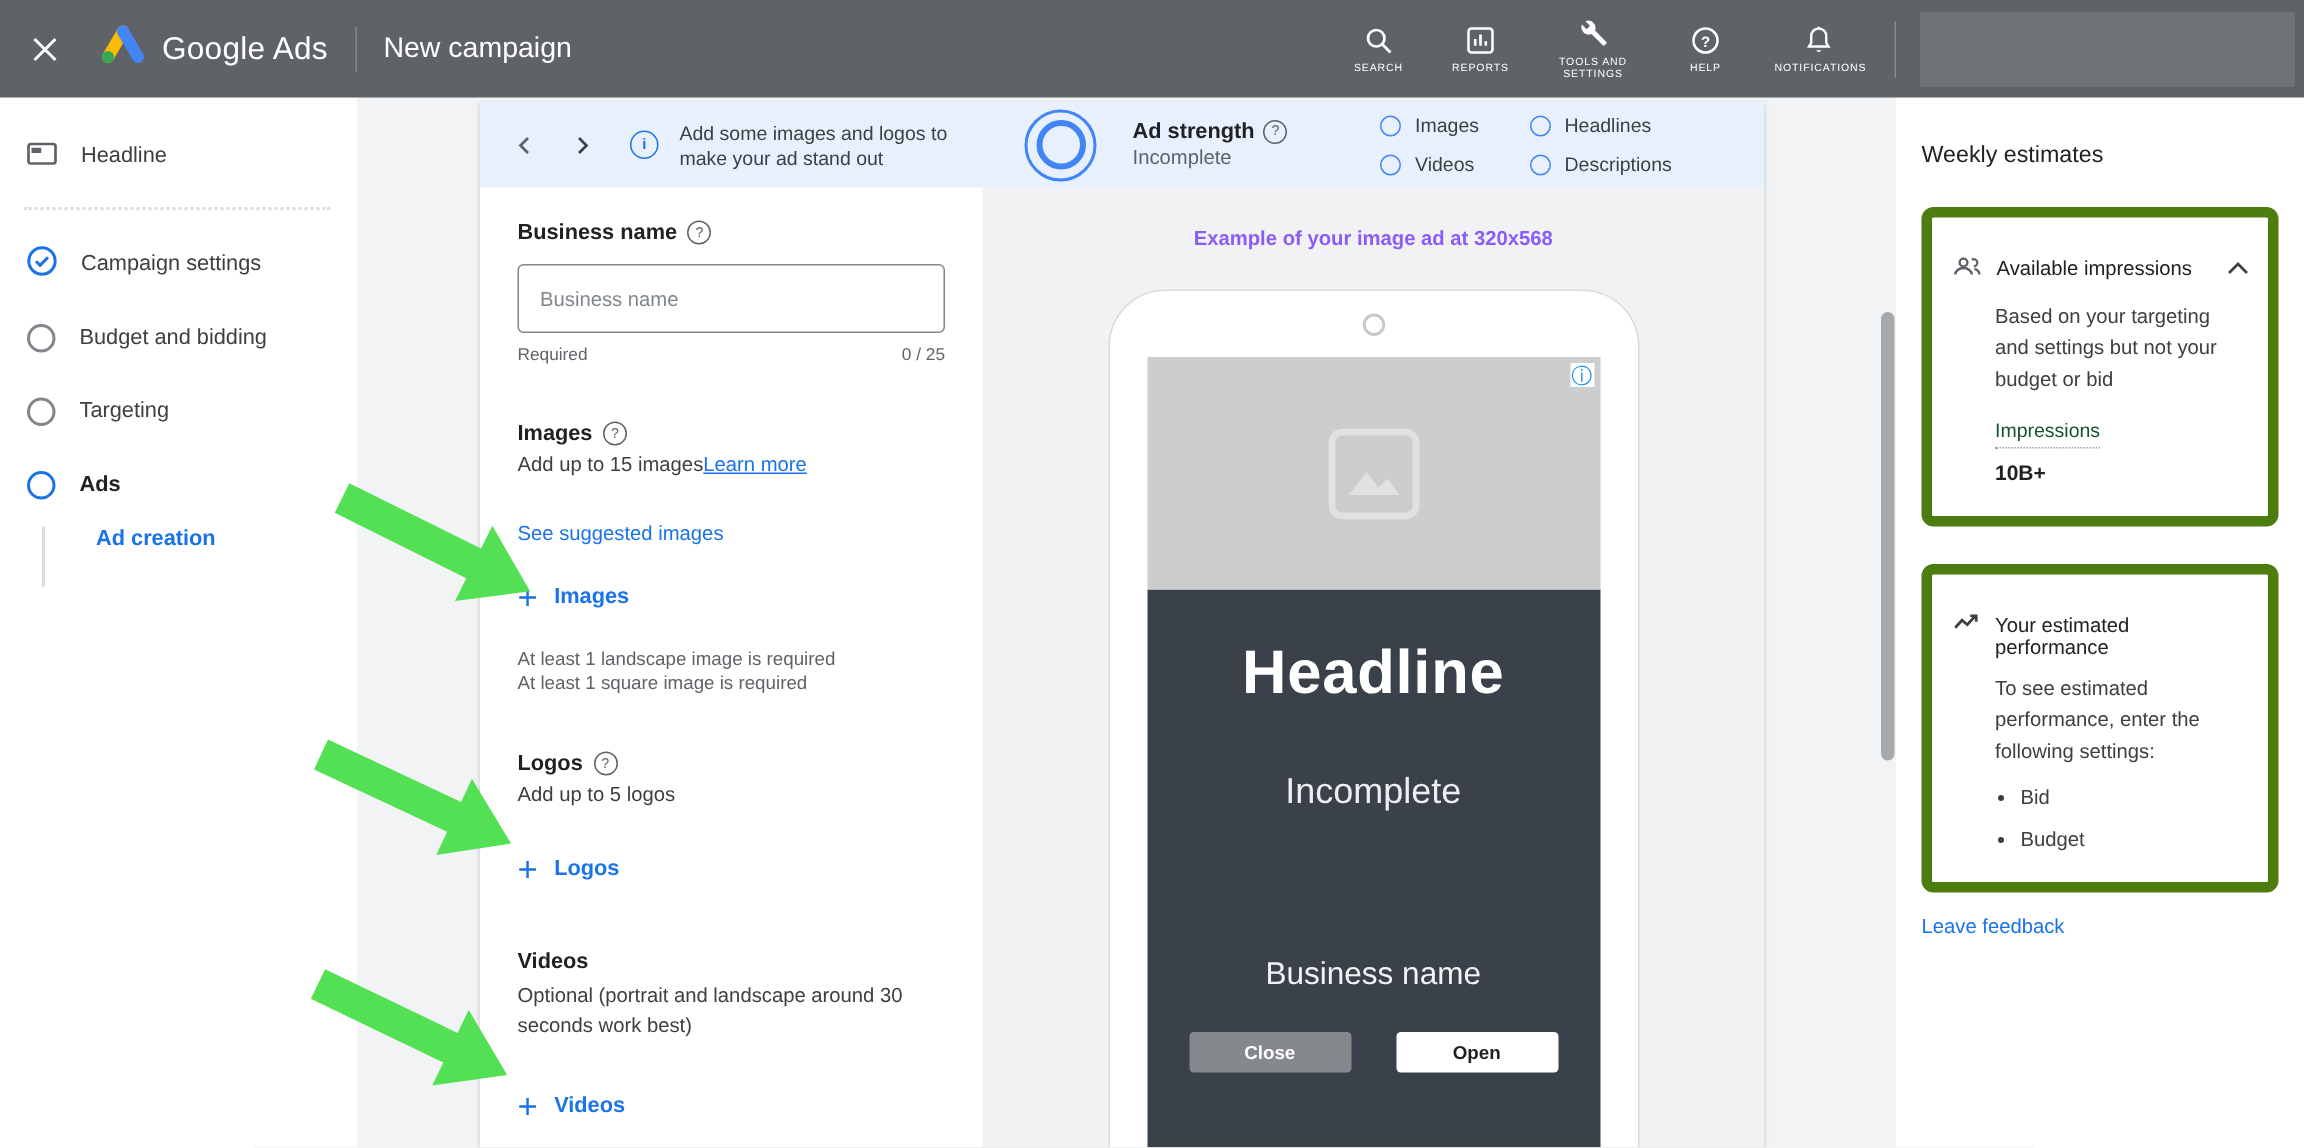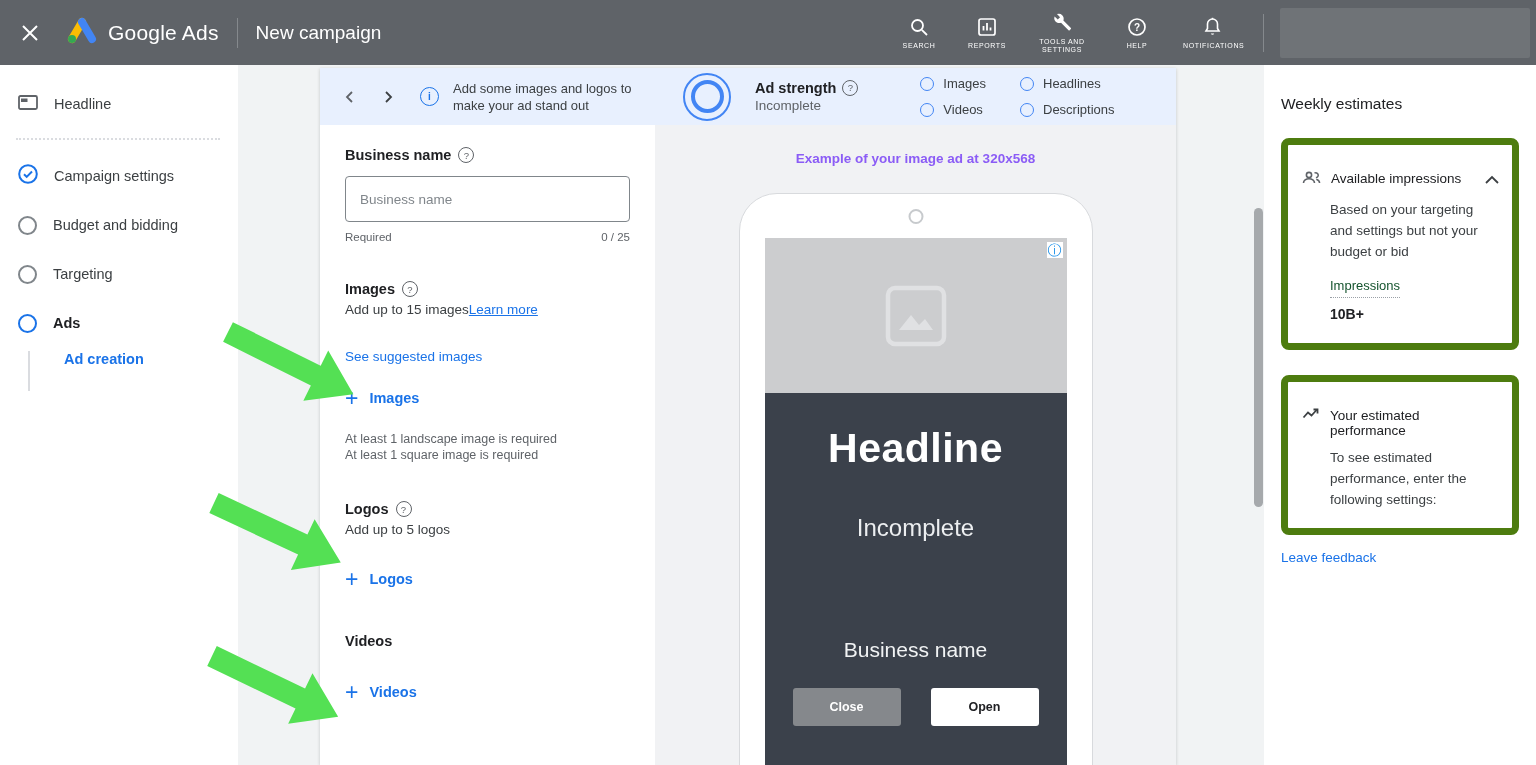--- a/index.html
+++ b/index.html
@@ -69,21 +69,21 @@
   .phone{width:354px;margin:27px auto 0;height:620px;background:#fff;border:1px solid #d8dadd;border-radius:38px 38px 0 0;box-sizing:border-box;position:relative;}
   .cam{width:15px;height:15px;border-radius:50%;border:2px solid #c7cacd;box-sizing:border-box;position:absolute;top:15px;left:50%;transform:translateX(-50%);}
   .screen{position:absolute;left:25px;right:25px;top:44px;height:640px;display:flex;flex-direction:column;}
   .img-area{height:155px;flex:none;background:#cccdcf;position:relative;display:flex;align-items:center;justify-content:center;}
   .adchoices{position:absolute;top:4px;right:4px;width:16px;height:16px;background:#fff;color:#1a8fe8;font-size:14px;line-height:16px;}
   .dark-area{flex:1;background:#3b414b;color:#fff;display:flex;flex-direction:column;align-items:center;}
   .hl{margin-top:32px;font-size:41px;font-weight:bold;letter-spacing:.5px;}
   .desc{margin-top:42px;font-size:24px;font-weight:400;color:#eceef0;}
   .bn{margin-top:96px;font-size:21px;color:#f1f3f4;}
   .btn-row{margin-top:26px;display:flex;gap:30px;}
-  .p-btn{width:108px;height:38px;border-radius:3px;display:flex;align-items:center;justify-content:center;font-size:12.5px;font-weight:bold;cursor:pointer;}
+  .p-btn{width:108px;height:27px;border-radius:3px;display:flex;align-items:center;justify-content:center;font-size:12.5px;font-weight:bold;cursor:pointer;}
   .p-btn.close{background:#85888c;color:#fff;}
   .p-btn.open{background:#fff;color:#202124;}
 
   
   .right-panel{position:absolute;left:1264px;top:65px;right:0;bottom:0;background:#fff;z-index:5;box-sizing:border-box;padding:30px 17px 0;}
   .rp-title{font-size:15.5px;color:#202124;}
   .est-card{border:7px solid #4d7c0f;border-radius:8px;margin-top:25px;box-sizing:border-box;padding:25px 13px 18px 14px;}
   .est-head{display:flex;align-items:flex-start;gap:10px;}
   .est-head .etitle{font-size:13.5px;color:#202124;flex:1;padding-top:1px;}
   .est-body{margin-left:28px;margin-top:9px;font-size:13.5px;color:#3c4043;line-height:21px;padding-right:2px;}
@@ -288,20 +288,21 @@
           </div>
         <div class="subtitle">Add up to 5 logos</div>
         <div class="add-btn" style="margin-top:33px;">
           <span class="plus">+</span>
           <span class="alabel">Logos</span>
         </div>
 
         <div class="sec-title" style="margin-top:45px;">
             <span>Videos</span>
           </div>
+        <div class="subtitle" style="width:295px;line-height:20px;">Optional (portrait and landscape around 30 seconds work best)</div>
         <div class="add-btn" style="margin-top:34px;">
           <span class="plus">+</span>
           <span class="alabel">Videos</span>
         </div>
       </div>
 
       <div class="preview-col">
         <div class="preview-caption">Example of your image ad at 320x568</div>
         <div class="phone">
           <span class="cam"></span>
@@ -359,20 +360,24 @@
         <span>
           <svg width="18" height="14" viewBox="0 0 18 14">
               <path d="M1.5 10.5 L6 5.5 L9.5 8.5 L15 2.5" stroke="#3c4043" stroke-width="1.8" fill="none"></path>
               <path d="M11.5 2.5 h4 v4" stroke="#3c4043" stroke-width="1.8" fill="none"></path>
             </svg>
         </span>
         <span class="etitle">Your estimated performance</span>
       </div>
       <div class="est-body">
         <div>To see estimated performance, enter the following settings:</div>
+        <ul>
+          <li>Bid</li>
+          <li>Budget</li>
+        </ul>
       </div>
     </div>
 
     <span class="feedback">Leave feedback</span>
   </div>
 
   <div class="scroll-thumb"></div>
 
   <svg class="arrows" width="1536" height="765" viewBox="0 0 1536 765">
     <g fill="#54e054">

